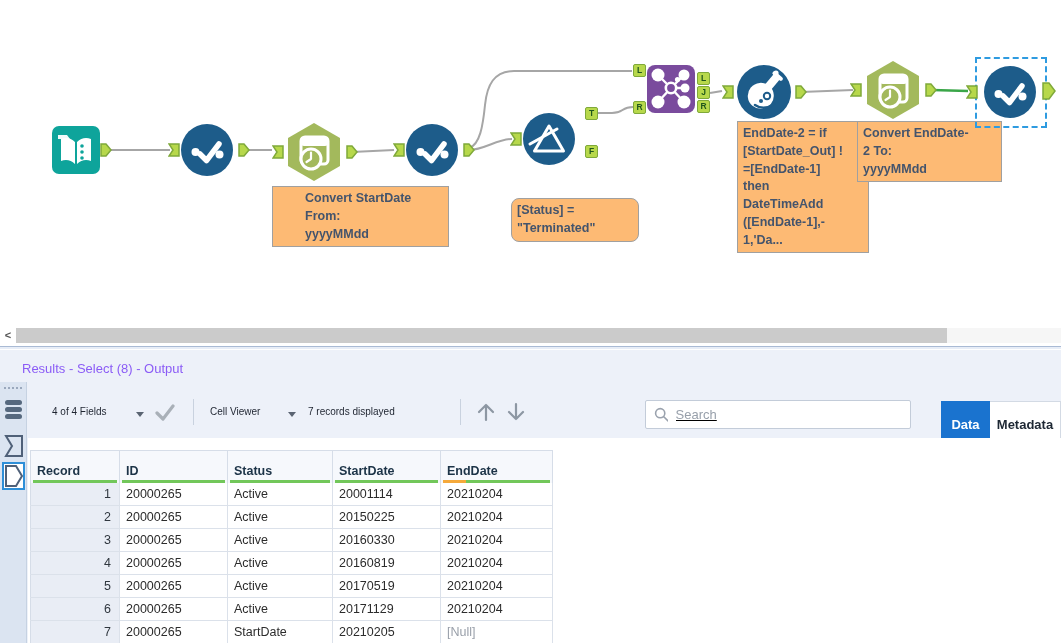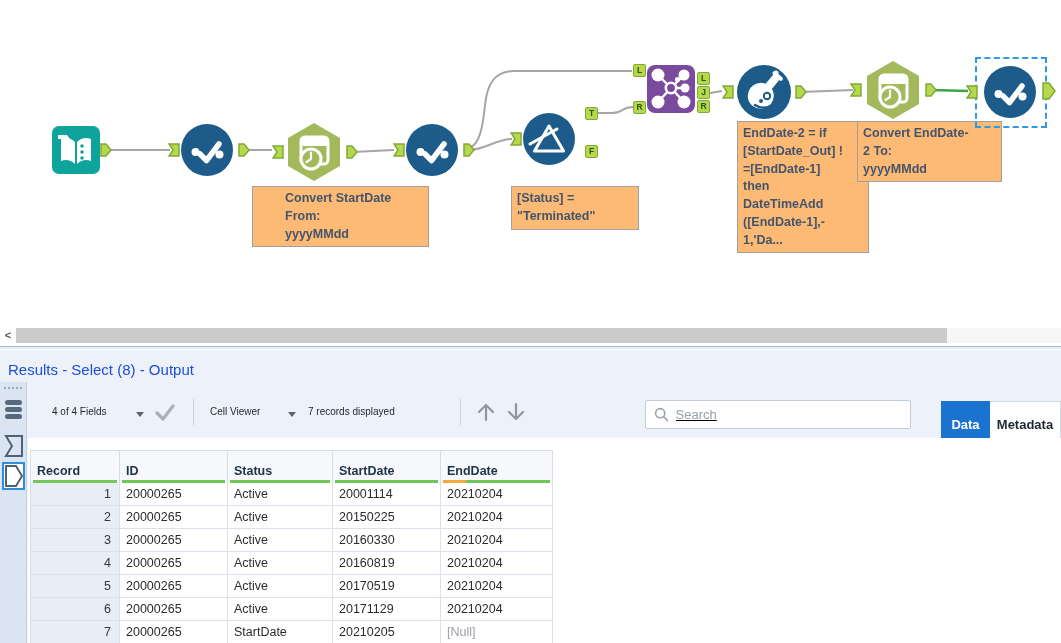--- a/index.html
+++ b/index.html
@@ -23,21 +23,21 @@
   .hscroll{position:absolute;left:0;top:328px;width:1061px;height:15px;background:#f6f6f6;}
   .hscroll .arrow{position:absolute;left:0;top:0;width:16px;height:15px;background:#fff;
        color:#555;font-size:11px;line-height:15px;text-align:center;font-weight:700;}
   .hscroll .thumb{position:absolute;left:16px;top:0;width:931px;height:15px;background:#cbcbcb;}
 
   .panel-top{position:absolute;left:0;top:346px;width:1061px;height:3px;background:#e7edf7;
        border-top:1px solid #a9bad4;box-sizing:border-box;}
 
   
   .results{position:absolute;left:0;top:350px;width:1061px;height:293px;background:#edf1f9;}
-  .results-title{position:absolute;left:8px;top:11px;font-size:15px;color:#1d4ed8;}
+  .results-title{position:absolute;left:22px;top:11px;font-size:13px;color:#8b5cf6;}
 
   .strip{position:absolute;left:0;top:32px;width:27px;height:261px;background:#dbe4f1;
        border-right:1px solid #c6d2e2;box-sizing:border-box;}
   .grips{position:absolute;left:4px;top:5px;display:flex;gap:2px;}
   .grips i{width:2px;height:2px;background:#9aa8bd;display:block;}
   .strip-btn{position:absolute;left:2px;width:23px;height:28px;display:flex;
        align-items:center;justify-content:center;}
   .strip-btn.selected{border:2px solid #2e8fd8;background:#fff;box-sizing:border-box;}
 
   .white-area{position:absolute;left:28px;top:88px;width:1033px;height:205px;background:#fff;}
@@ -84,24 +84,24 @@
       <path d="M244,150 H272" stroke="#a6a6a6" stroke-width="2" fill="none"></path>
       <path d="M352,152 L394,150" stroke="#a6a6a6" stroke-width="2" fill="none"></path>
       <path d="M469,150 C484,150 497,139 512,139" stroke="#a6a6a6" stroke-width="2" fill="none"></path>
       <path d="M469,148 C480,145 483,125 485,105 C487,85 494,71 514,71 L632,71" stroke="#a6a6a6" stroke-width="2" fill="none"></path>
       <path d="M598,113 H612 C624,113 621,107 633,107" stroke="#a6a6a6" stroke-width="2" fill="none"></path>
       <path d="M710,93 L722,91" stroke="#a6a6a6" stroke-width="2" fill="none"></path>
       <path d="M801,92 L853,90" stroke="#a6a6a6" stroke-width="2" fill="none"></path>
       <path d="M932,90 L968,91" stroke="#3aa648" stroke-width="2.5" fill="none"></path>
     </svg>
 
-    <div class="annotation" style="left:252px;top:186px;width:138px;padding-left:32px;">Convert StartDate
+    <div class="annotation" style="left:272px;top:186px;width:138px;padding-left:32px;">Convert StartDate
 From:
 yyyyMMdd</div>
-    <div class="annotation" style="left:511px;top:186px;width:116px;">[Status] =
+    <div class="annotation" style="left:511px;top:198px;width:116px;border-radius:8px;">[Status] =
 "Terminated"</div>
     <div class="annotation" style="left:737px;top:121px;width:120px;">EndDate-2 = if
 [StartDate_Out] !
 =[EndDate-1]
 then
 DateTimeAdd
 ([EndDate-1],-
 1,'Da...</div>
     <div class="annotation" style="left:857px;top:121px;width:133px;">Convert EndDate-
 2 To:

